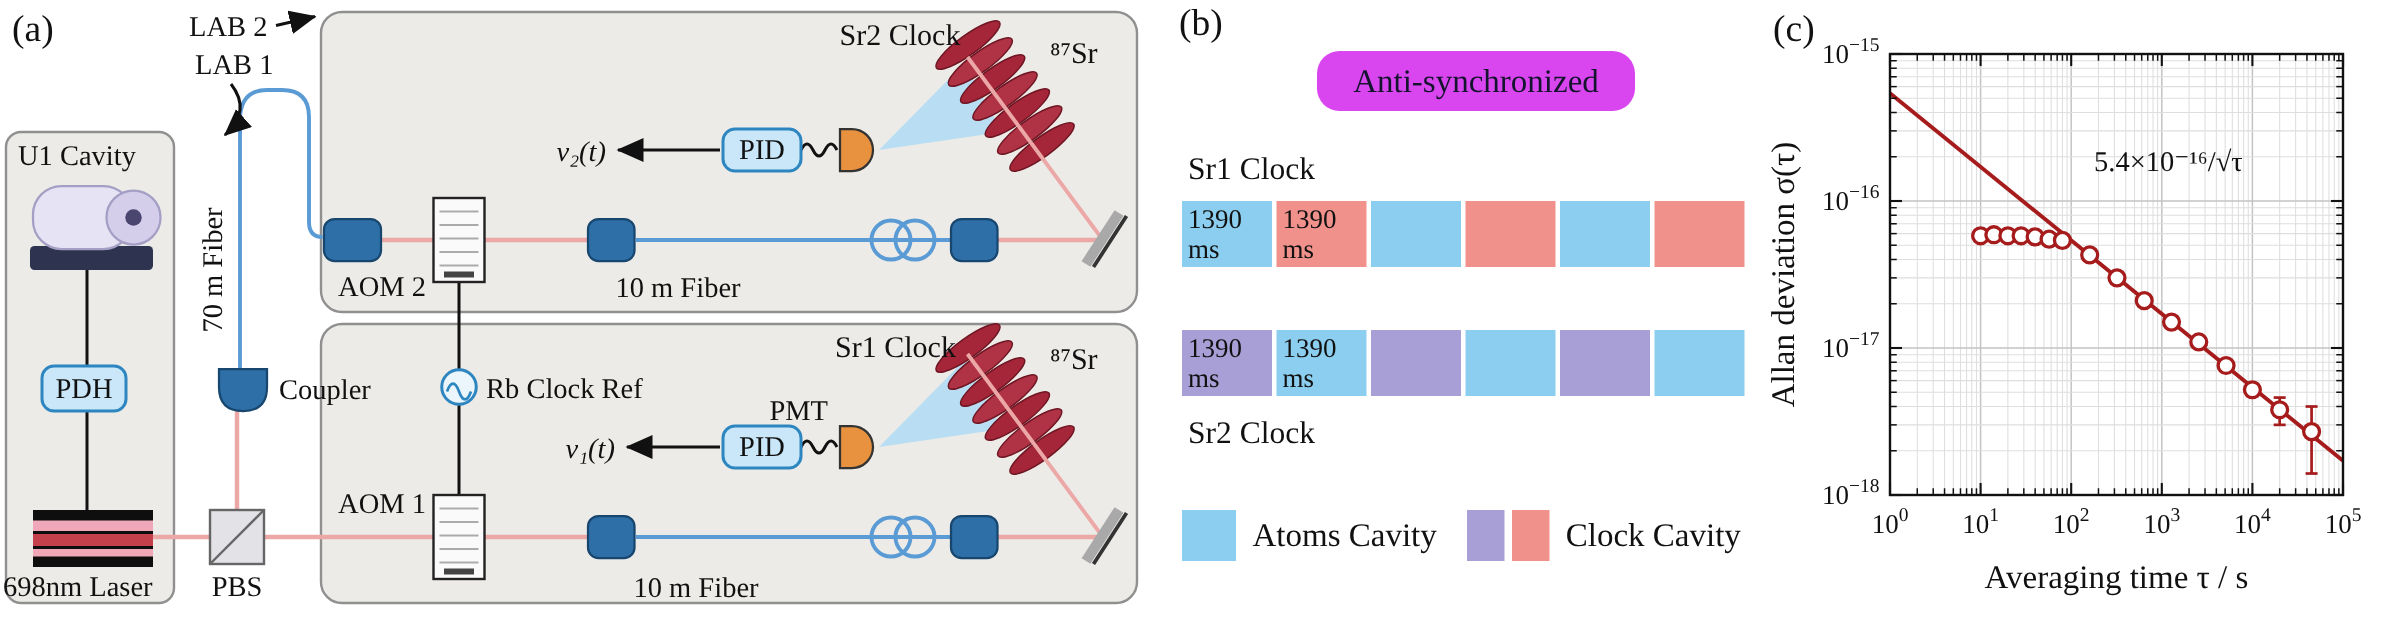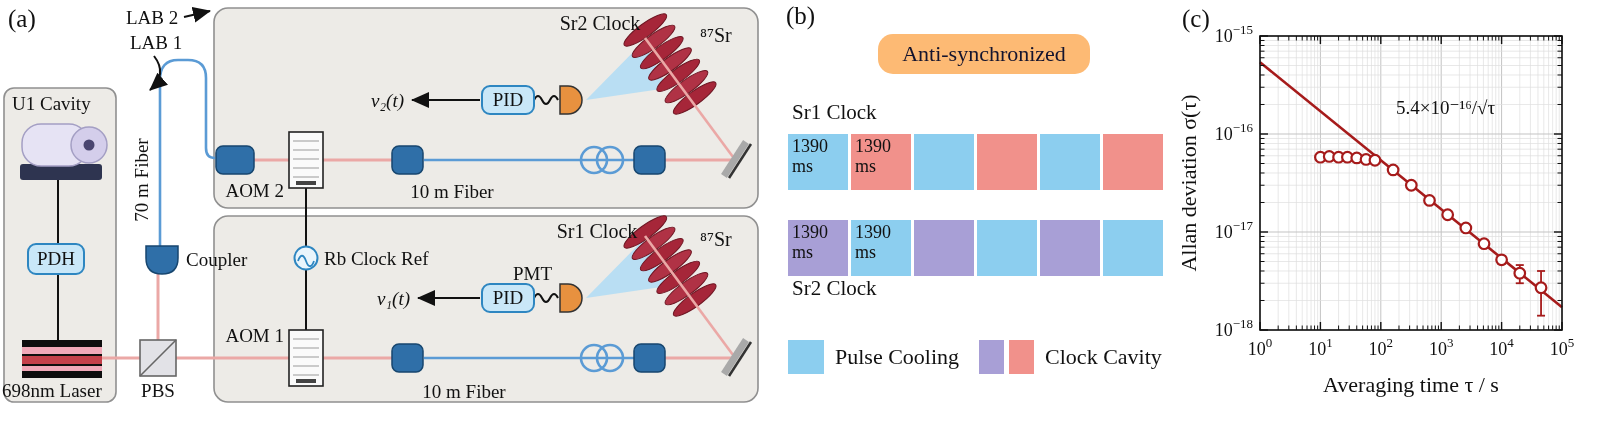--- a/index.html
+++ b/index.html
@@ -15,21 +15,21 @@
   .axis-label{font-size:22px;}
   .tick-label{font-size:18px;}
 
   
   #panel-b{position:absolute;left:786px;top:0;width:404px;height:426px;}
   .pb-panel-label{position:absolute;left:0px;top:2px;font-size:25px;}
   .badge{position:absolute;left:92px;top:34px;width:212px;height:40px;border-radius:15px;
          text-align:center;line-height:40px;font-size:22px;color:#14142E;}
   .pb-row-label{position:absolute;left:6px;font-size:21px;}
   .pulse-row{position:absolute;left:2px;display:flex;gap:3px;}
-  .pulse-box{width:60px;height:56px;font-size:18px;line-height:1.12;box-sizing:border-box;
+  .pulse-box{width:60px;height:44px;font-size:18px;line-height:1.12;box-sizing:border-box;
              padding:2px 0 0 4px;color:#111;}
   #pb-legend{position:absolute;left:2px;top:340px;display:flex;align-items:center;gap:20px;}
   .legend-item{display:flex;align-items:center;gap:5px;}
   .sw{display:inline-block;width:25px;height:34px;}
   .sw-wide{width:36px;}
   .legend-text{font-size:22px;margin-left:6px;white-space:nowrap;}
 
   #panel-a{position:absolute;left:0;top:0;}
   #panel-c{position:absolute;left:1178px;top:0;}
 </style>
@@ -203,21 +203,21 @@
   <text class="lbl" x="452" y="198" text-anchor="middle">10 m  Fiber</text>
   <text class="lbl" x="464" y="398" text-anchor="middle">10 m  Fiber</text>
   <text class="clock-title" x="600" y="30" text-anchor="middle">Sr2 Clock</text>
   <text class="clock-title" x="597" y="238" text-anchor="middle">Sr1 Clock</text>
   <text class="clock-title" x="700" y="42">⁸⁷Sr</text>
   <text class="clock-title" x="700" y="246">⁸⁷Sr</text>
 </svg>
 
 <div id="panel-b">
   <div class="pb-panel-label">(b)</div>
-  <div class="badge" id="anti-sync-badge" style="background: #fdba74;">Anti-synchronized</div>
+  <div class="badge" id="anti-sync-badge" style="background: #d946ef;">Anti-synchronized</div>
   <div class="pb-row-label" style="top:100px;">Sr1 Clock</div>
   <div class="pulse-row" id="sr1-row" style="top:134px;">
         <div class="pulse-box" style="background: rgb(140, 206, 239);">1390 ms</div>
         <div class="pulse-box" style="background: rgb(241, 145, 139);">1390 ms</div>
         <div class="pulse-box" style="background: rgb(140, 206, 239);"></div>
         <div class="pulse-box" style="background: rgb(241, 145, 139);"></div>
         <div class="pulse-box" style="background: rgb(140, 206, 239);"></div>
         <div class="pulse-box" style="background: rgb(241, 145, 139);"></div>
       </div>
   <div class="pulse-row" id="sr2-row" style="top:220px;">
@@ -225,21 +225,21 @@
         <div class="pulse-box" style="background: rgb(140, 206, 239);">1390 ms</div>
         <div class="pulse-box" style="background: rgb(168, 159, 214);"></div>
         <div class="pulse-box" style="background: rgb(140, 206, 239);"></div>
         <div class="pulse-box" style="background: rgb(168, 159, 214);"></div>
         <div class="pulse-box" style="background: rgb(140, 206, 239);"></div>
       </div>
   <div class="pb-row-label" style="top:276px;">Sr2 Clock</div>
   <div id="pb-legend">
         <div class="legend-item">
           <span class="sw sw-wide" style="background: rgb(140, 206, 239);"></span>
-          <span class="legend-text">Pulse Cooling</span>
+          <span class="legend-text">Atoms Cavity</span>
         </div>
         <div class="legend-item">
           <span class="sw" style="background: rgb(168, 159, 214);"></span>
           <span class="sw" style="background: rgb(241, 145, 139);"></span>
           <span class="legend-text">Clock Cavity</span>
         </div>
       </div>
 </div>
 
 <svg id="panel-c" width="420" height="426" viewBox="0 0 420 426">

